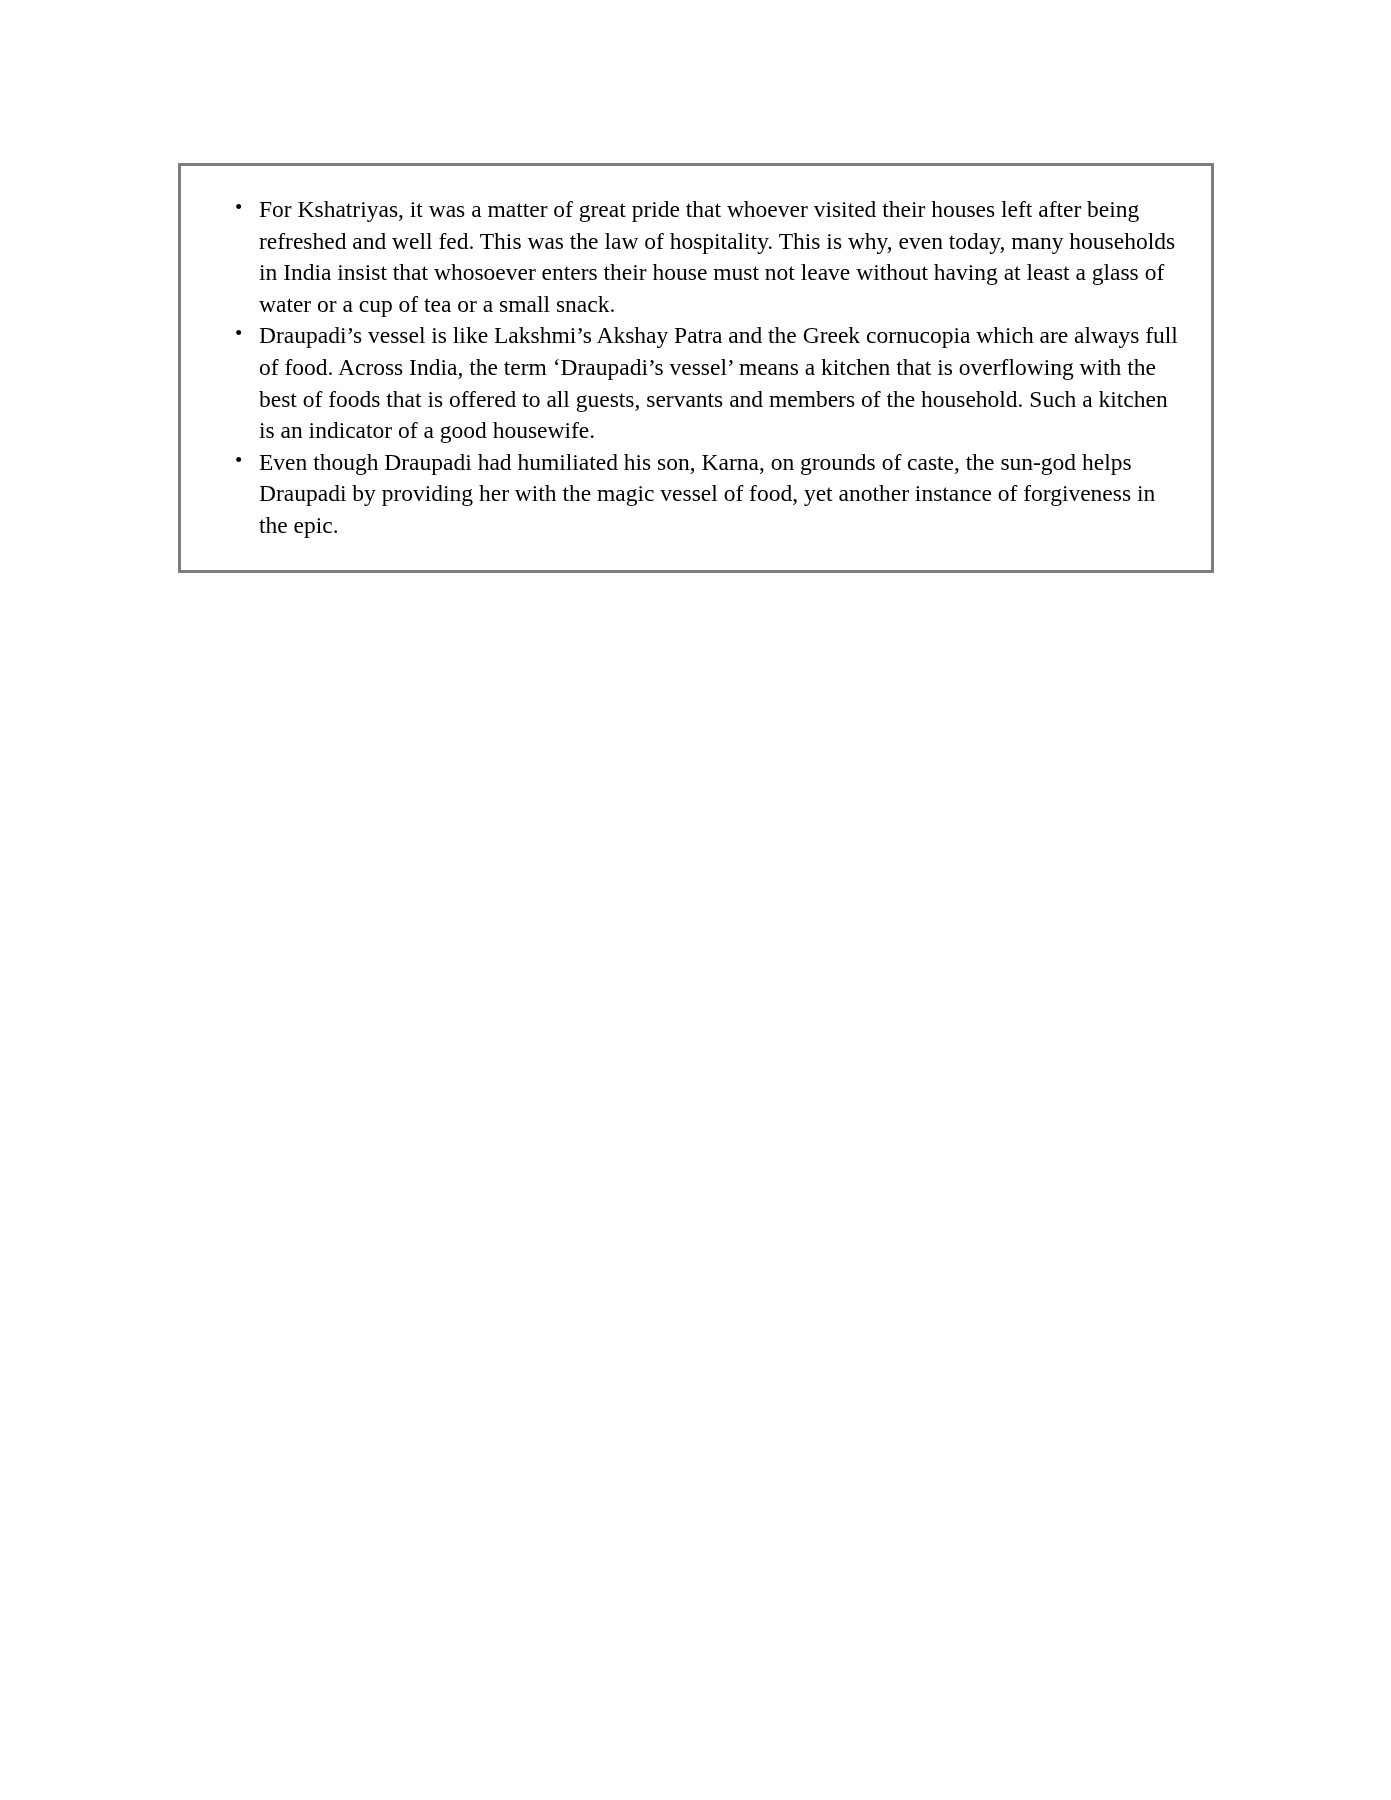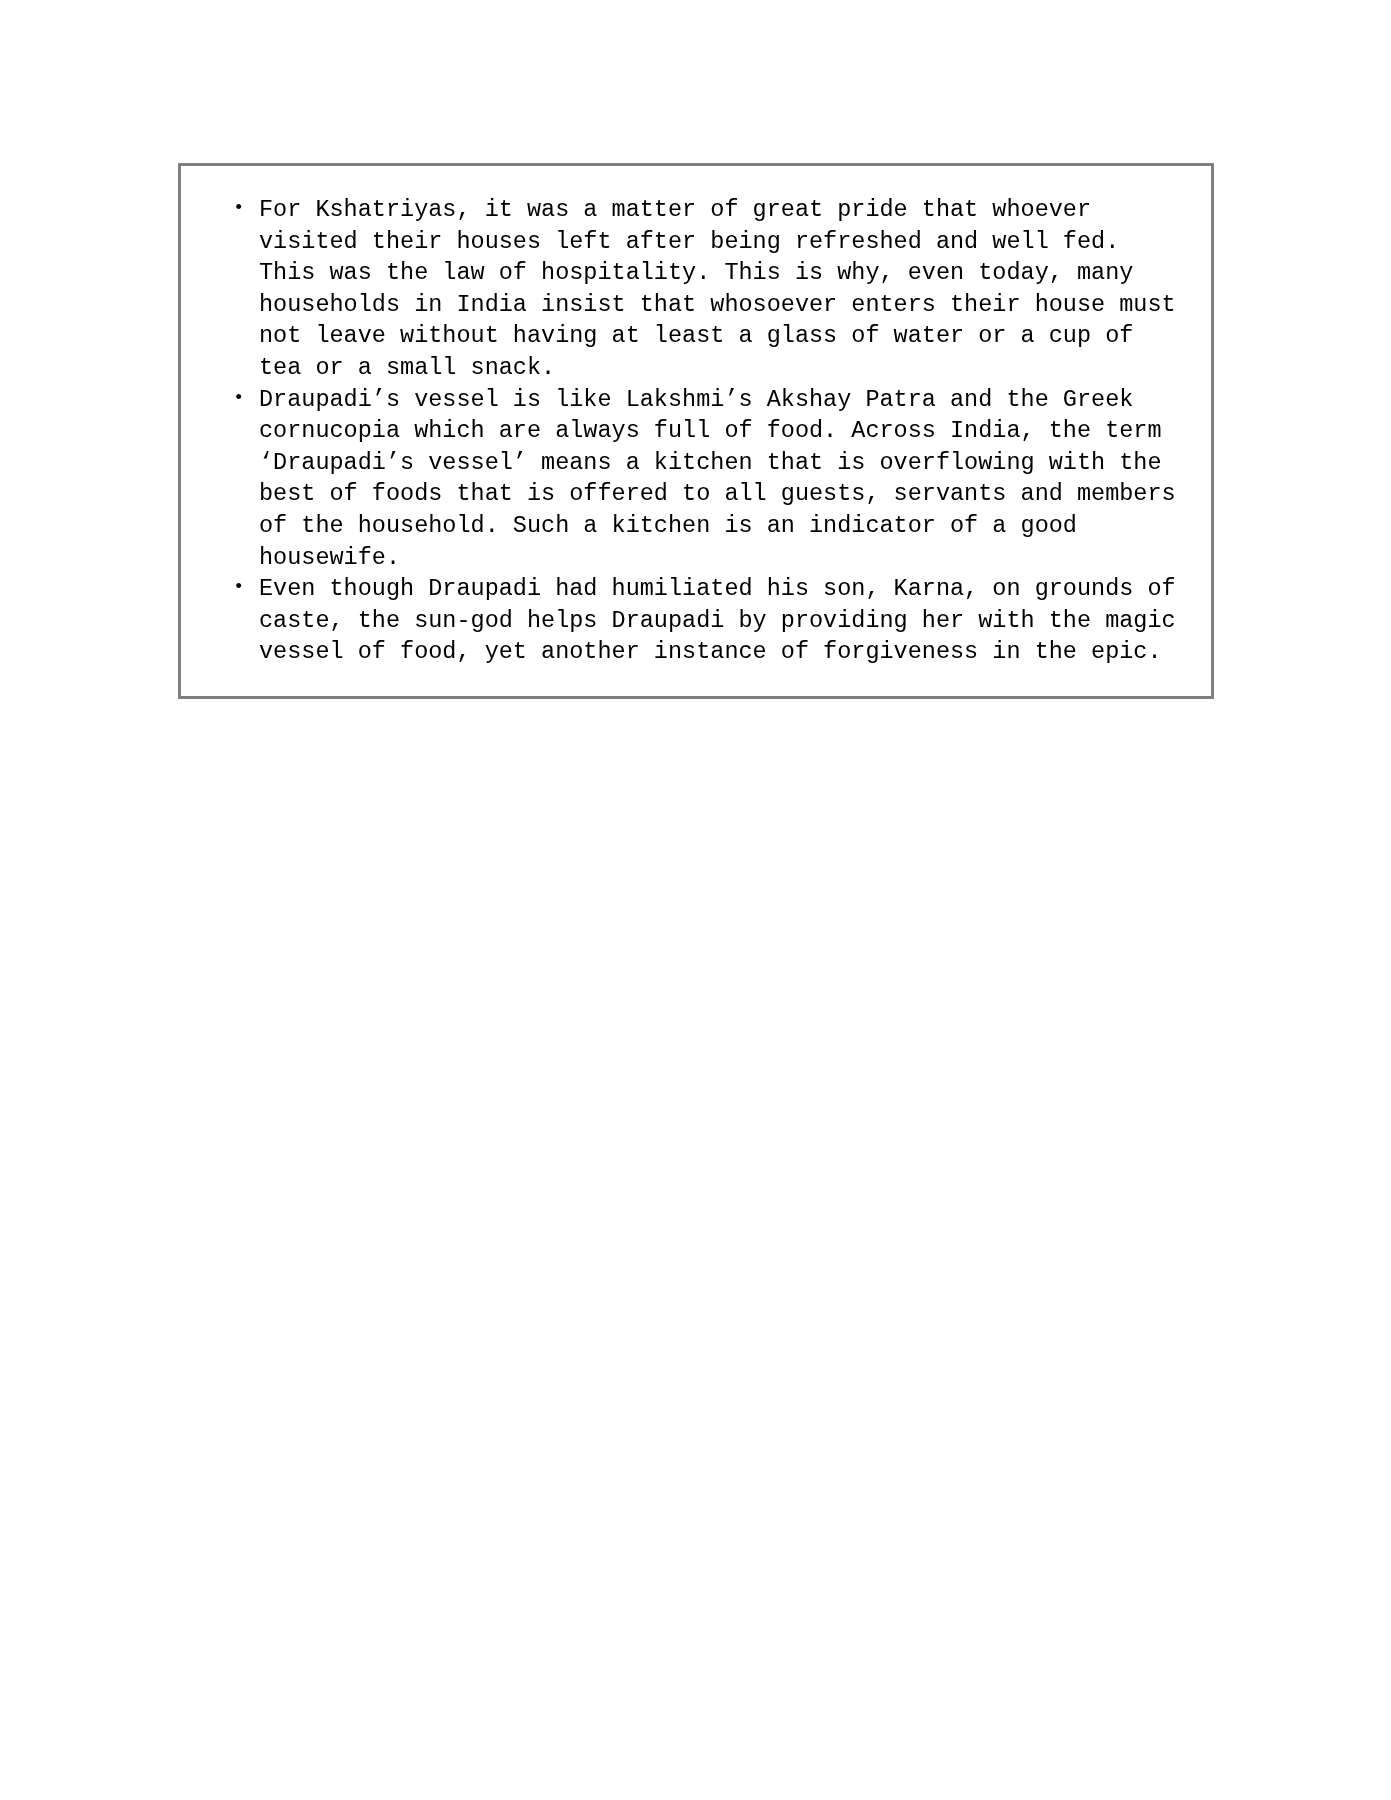--- a/index.html
+++ b/index.html
@@ -48,21 +48,20 @@
   }
   ul.bullet-list > li .bullet-glyph {
     position: absolute;
     left: 28px;
     top: -1px;
     font-size: 21px;
     line-height: 1.345;
   }
   ul.bullet-list > li .item-text {
     display: block;
-    font-family: Liberation Mono, monospace;
   }
 </style>
 </head>
 <body>
 
 <div class="page">
   <div class="content-box">
     <ul class="bullet-list">
       <li>
         <span class="bullet-glyph">•</span>

